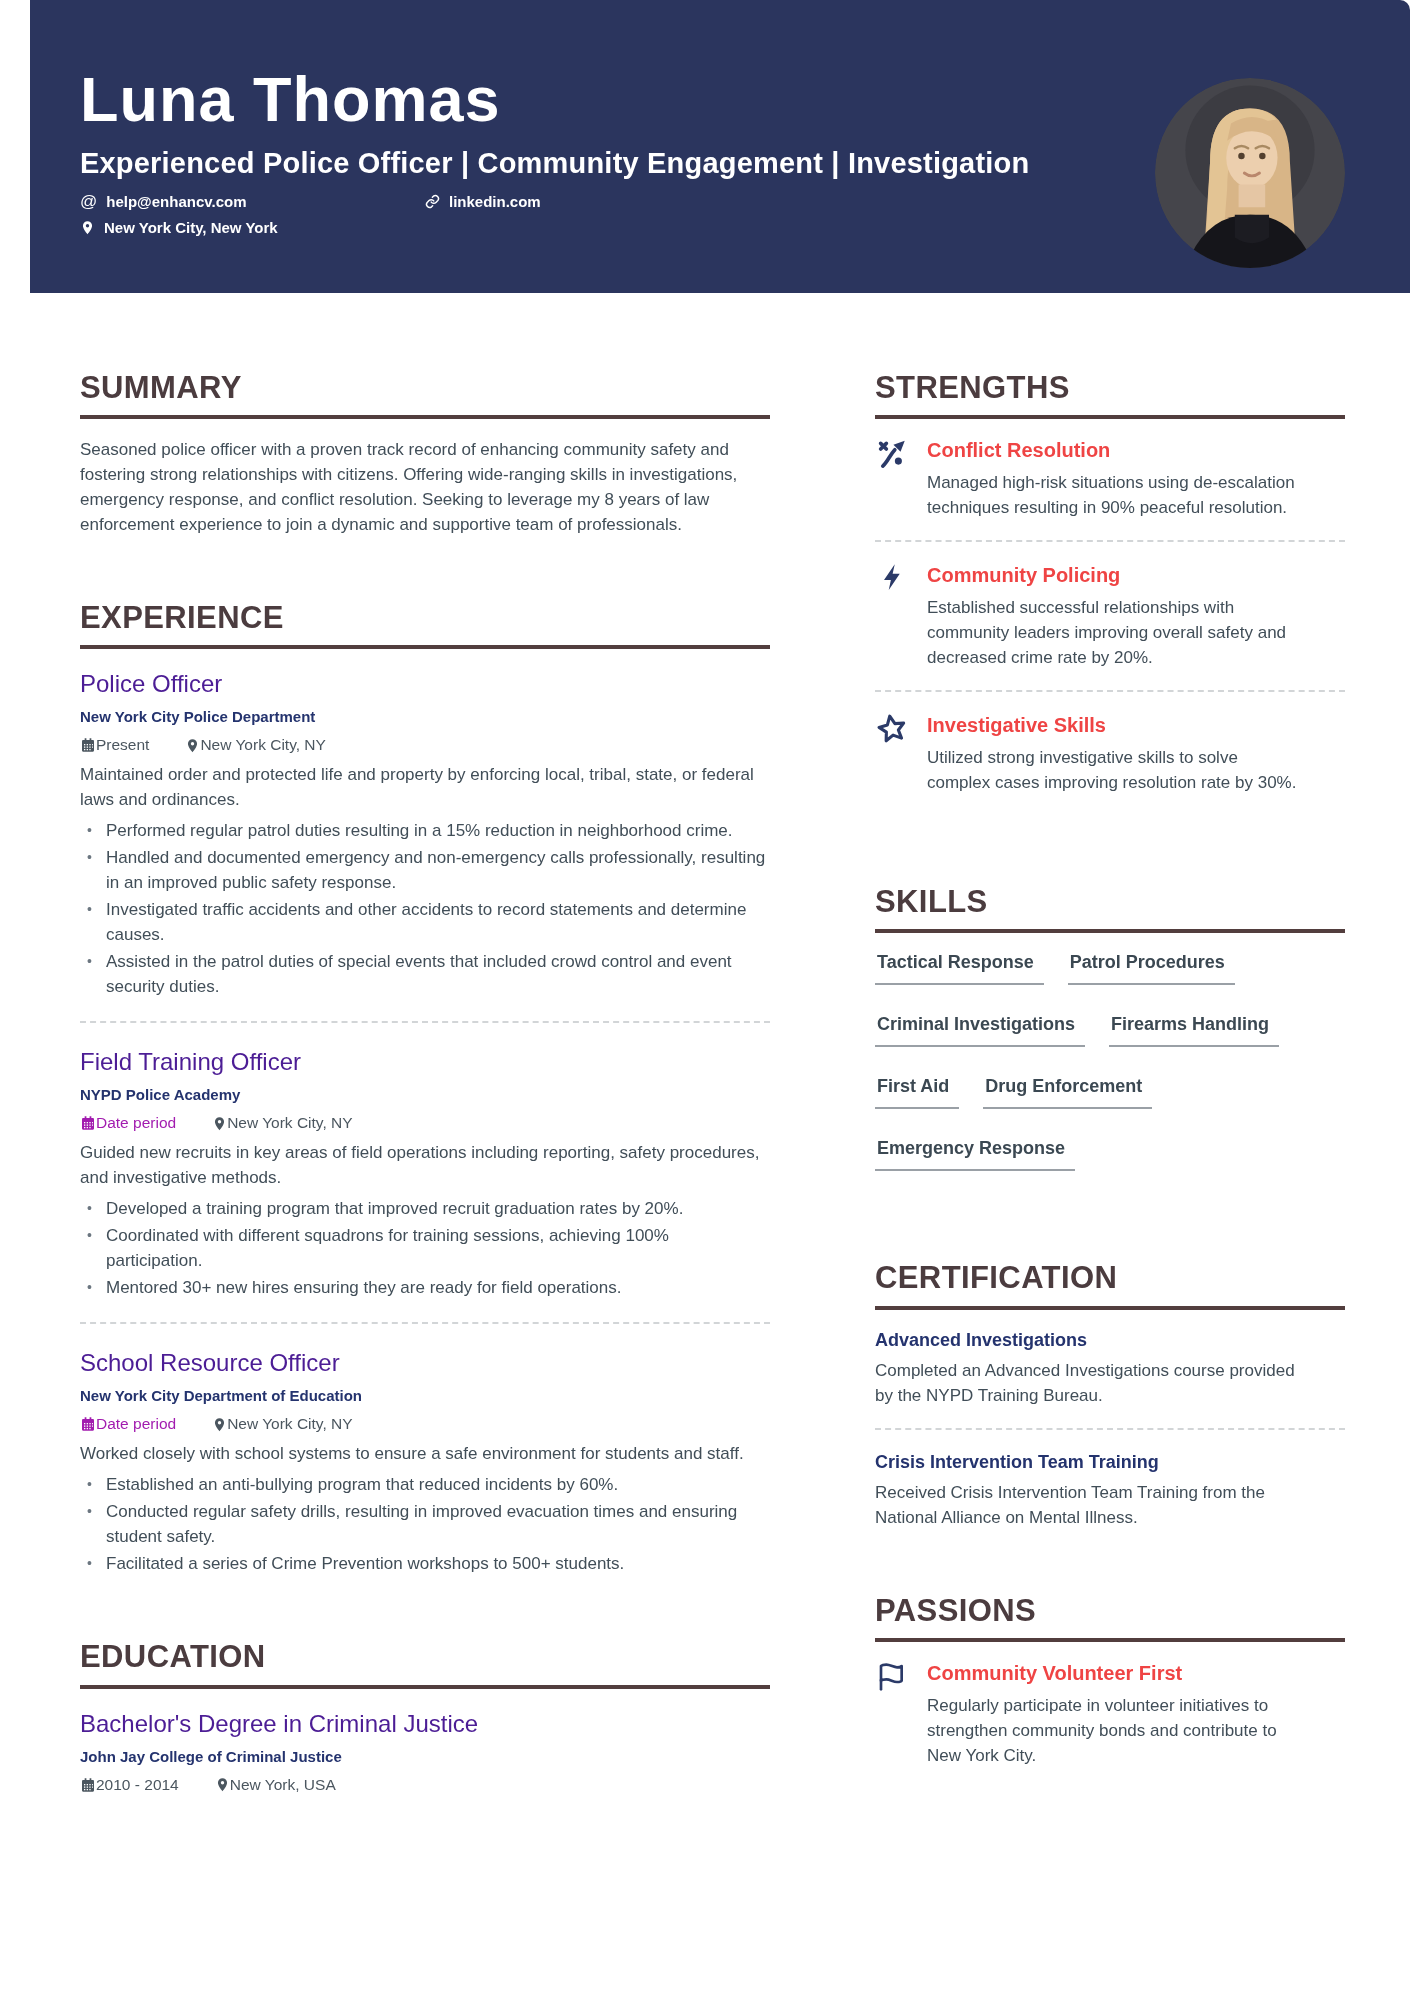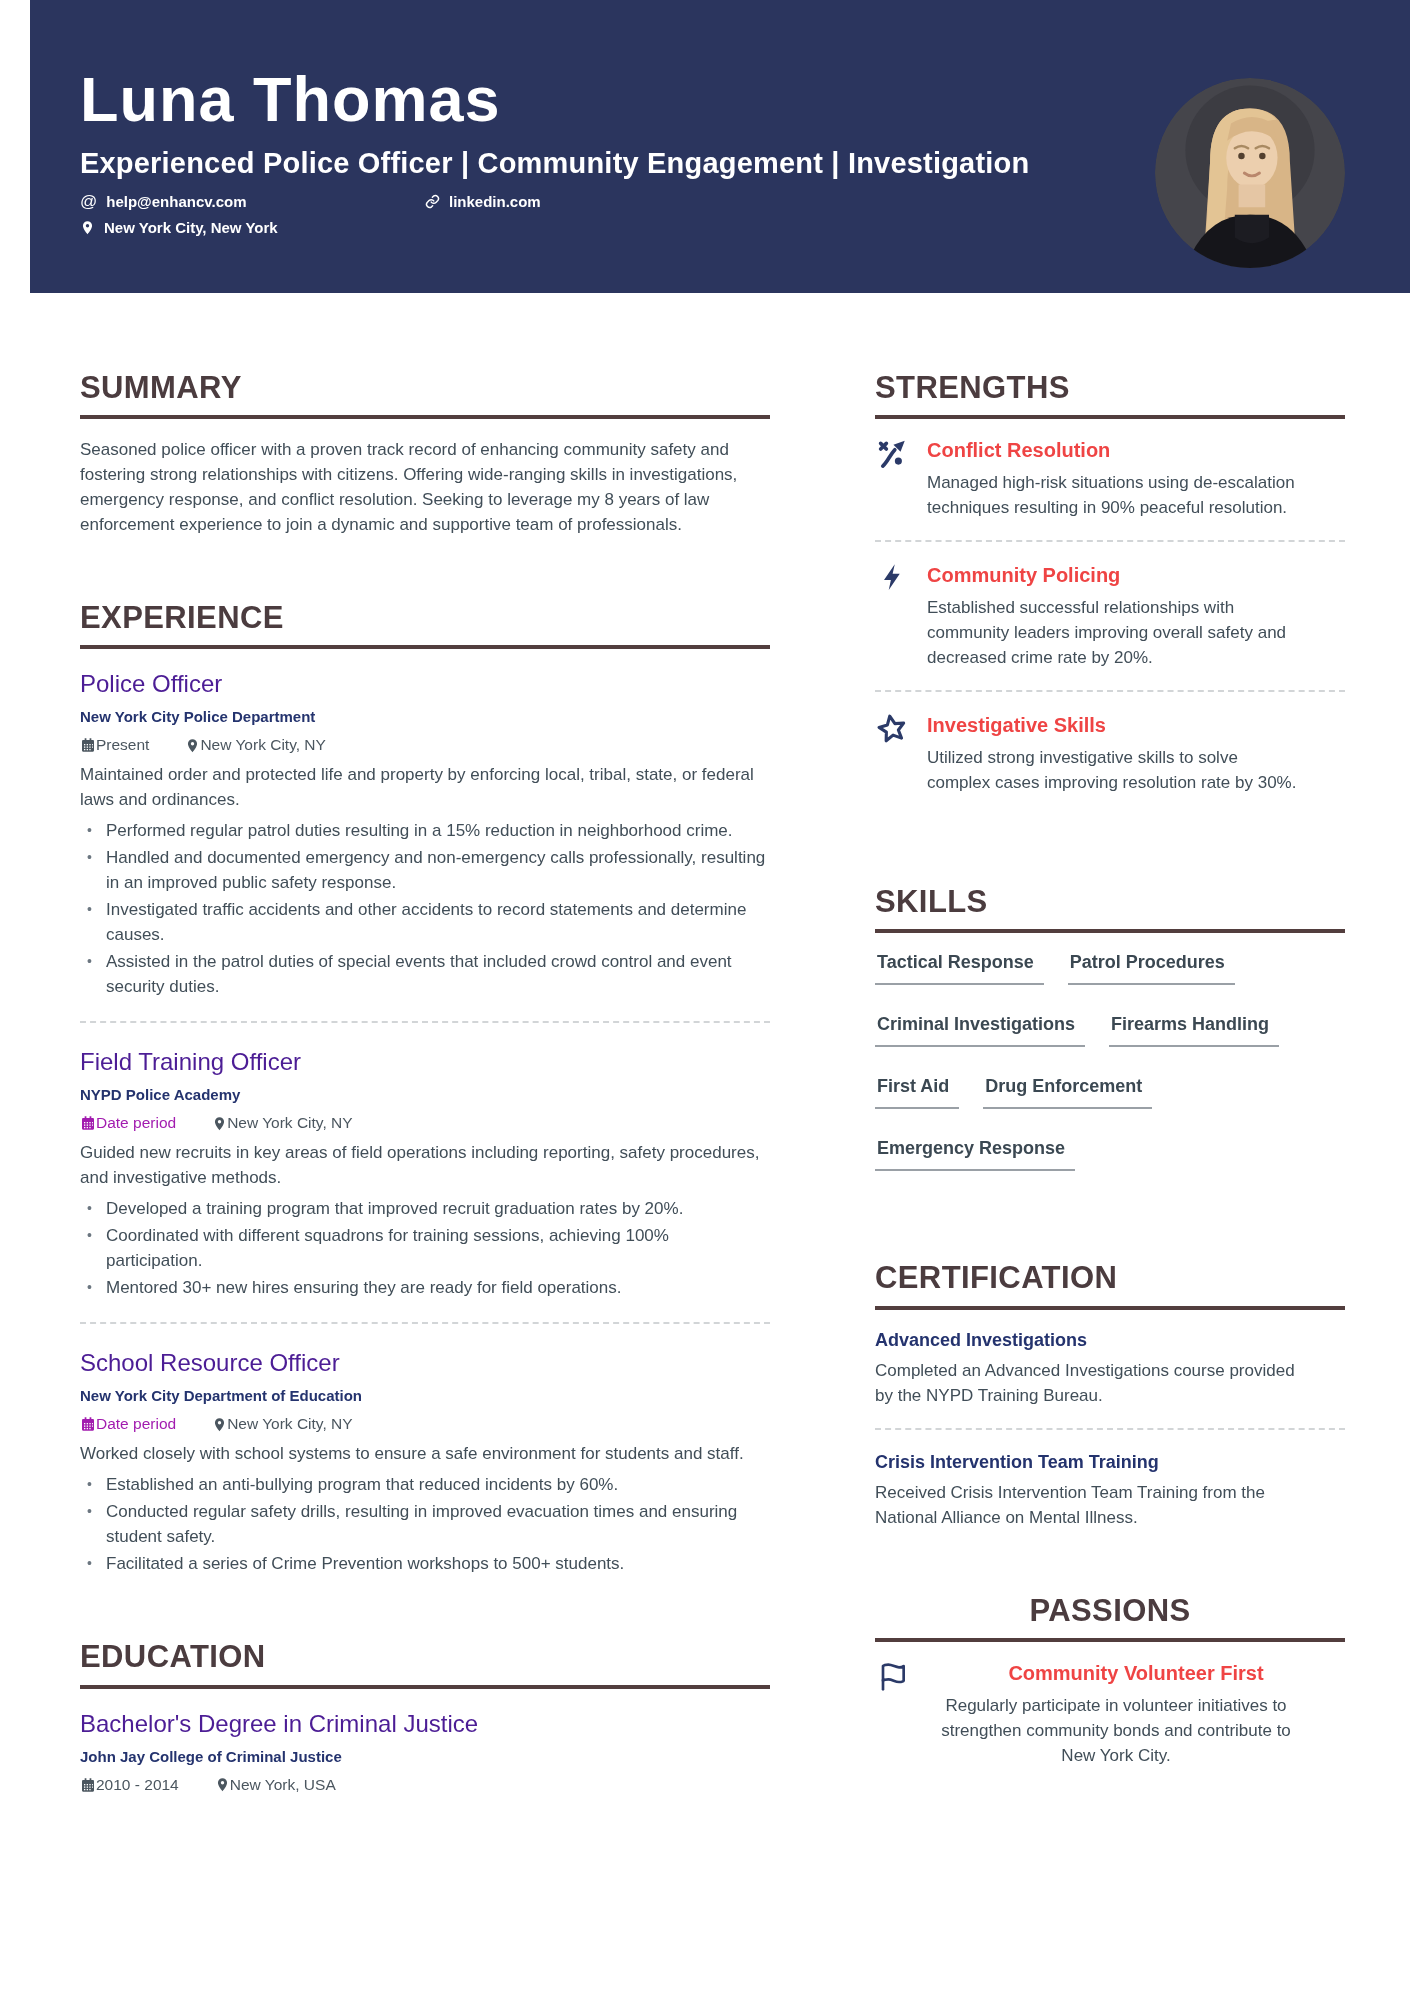--- a/index.html
+++ b/index.html
@@ -1,17 +1,17 @@
 <!DOCTYPE html>
 <html><head>
 <meta charset="utf-8">
 <style>
   html,body{margin:0;padding:0;background:#fff;}
   .page{position:relative;width:1410px;height:1995px;background:#ffffff;overflow:hidden;
-        font-family:"Liberation Sans", sans-serif;-webkit-font-smoothing:antialiased;}
+        font-family:"Liberation Sans", sans-serif;border-radius:10px;-webkit-font-smoothing:antialiased;}
 
   
   .header{margin-left:30px;height:293px;background:#2b355e;color:#fff;
           box-sizing:border-box;padding:64px 0 0 50px;position:relative;}
   .person-name{margin:0;font-size:63px;line-height:1.12;font-weight:bold;letter-spacing:1px;}
   .headline{font-size:29px;font-weight:bold;margin-top:12px;letter-spacing:.2px;}
   .contact{margin-top:13px;font-size:15px;font-weight:bold;}
   .contact-row{display:flex;align-items:center;margin-bottom:9px;}
   .contact-item{display:inline-flex;align-items:center;gap:9px;}
   .contact-item.w1{width:345px;}
@@ -24,21 +24,21 @@
   .main{display:flex;padding-left:80px;margin-top:76px;}
   .col-left{width:690px;margin-right:105px;flex:none;}
   .col-right{width:470px;flex:none;}
 
   .sec-heading{margin:0 0 18px 0;font-size:31px;font-weight:bold;color:#4b3c3f;
                letter-spacing:.4px;padding-bottom:9px;border-bottom:4px solid #523e3e;line-height:1.2;}
   .sec{margin-bottom:0;}
   .sec.summary{margin-bottom:62px;}
   .sec.skills-sec{margin-top:88px;}
   .sec.cert-sec{margin-top:60px;}
-  .sec.passions-sec{margin-top:62px;text-align:center;}
+  .sec.passions-sec{margin-top:62px;}
   .sec.experience{margin-bottom:62px;}
   .sec.education{margin-top:62px;}
 
   .body-text{font-size:17px;line-height:25px;color:#414e58;margin:0;}
 
   
   .job-title{margin:0 0 4px 0;font-size:24px;font-weight:normal;color:#4c1d95;line-height:34px;}
   .company{font-size:15px;font-weight:bold;color:#24336e;line-height:24px;margin-bottom:6px;}
   .meta{display:flex;gap:36px;align-items:center;font-size:15.5px;color:#4b565f;
         line-height:20px;margin-bottom:7px;}

